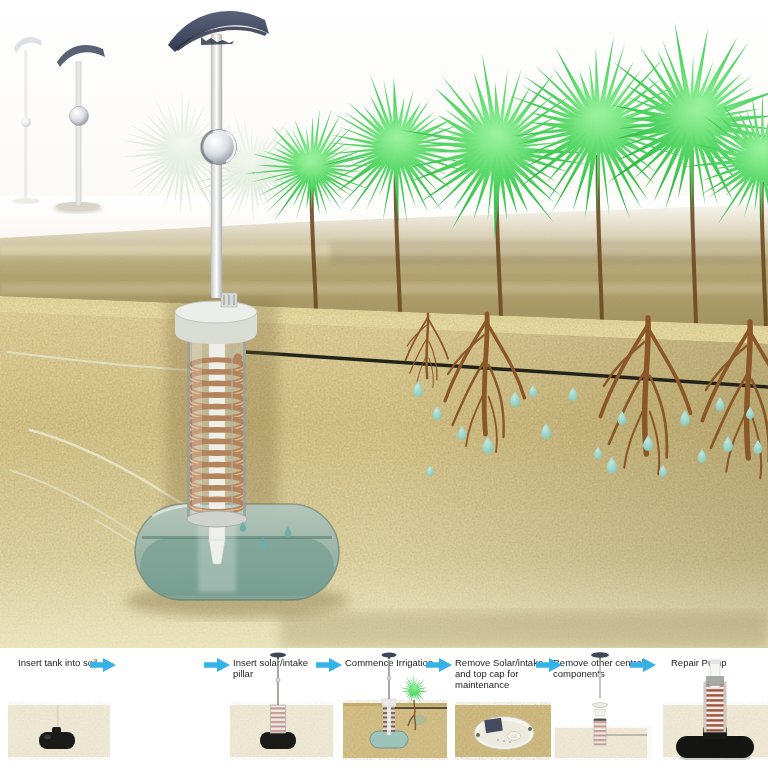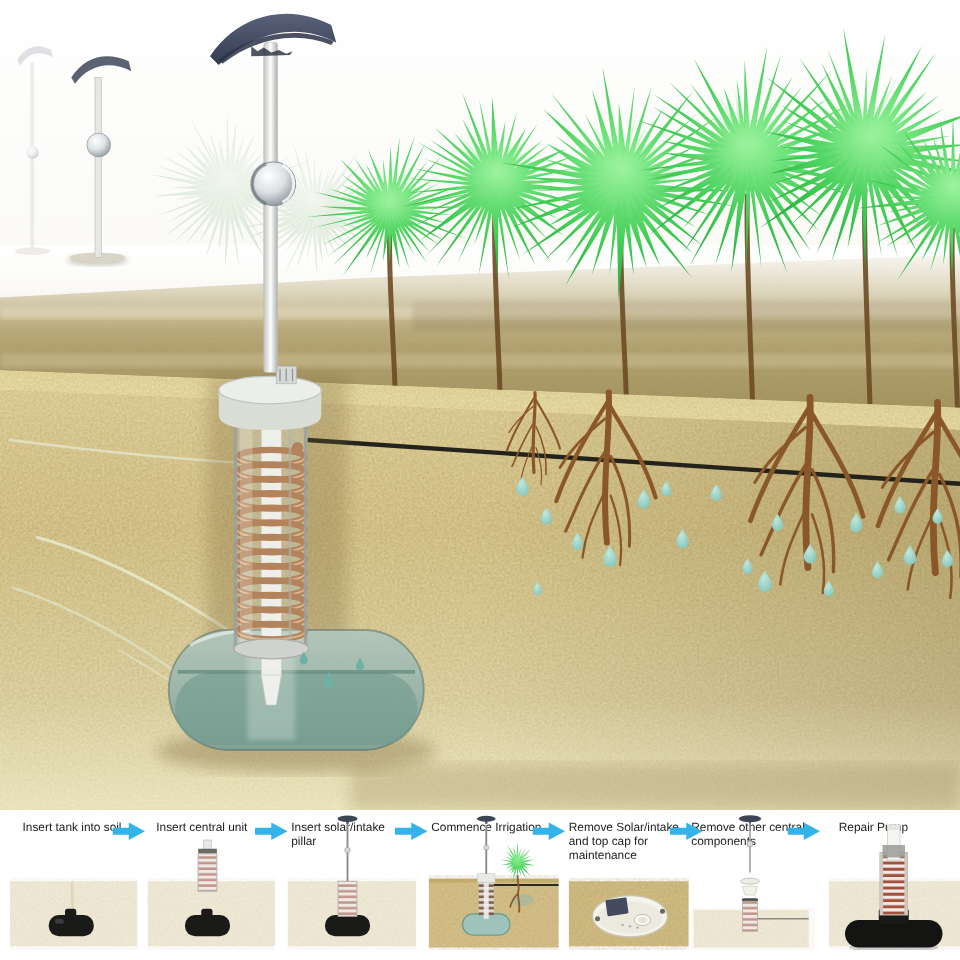--- a/index.html
+++ b/index.html
@@ -329,32 +329,20 @@
     <svg class="thumb" width="102" height="112" viewBox="0 0 102 112">
       <rect x="0" y="57" width="102" height="52" fill="#f1ebd9"></rect>
       <rect x="0" y="57" width="102" height="52" filter="url(#fGrainD)" opacity="0.15"></rect>
       <path d="M50,57 C49,70 51,80 50,87" stroke="#ddd5bc" stroke-width="2" fill="none"></path>
       <rect x="31" y="84" width="36" height="17" rx="8" fill="#1a1a18"></rect>
       <rect x="44" y="79" width="9" height="7" rx="2" fill="#1a1a18"></rect>
       <rect x="36" y="87" width="7" height="4" rx="2" fill="#3a3a38"></rect>
     </svg>
   </div>
 
-  <div class="step" style="left:118px;width:102px">
-    <div class="step-label" style="margin-left:7px">Insert central unit</div>
-    <svg class="thumb" width="102" height="112" viewBox="0 0 102 112">
-      <rect x="0" y="57" width="102" height="52" fill="#f1ebd9"></rect>
-      <rect x="0" y="57" width="102" height="52" filter="url(#fGrainD)" opacity="0.15"></rect>
-      <rect x="30" y="84" width="36" height="17" rx="8" fill="#1a1a18"></rect>
-      <rect x="43" y="79" width="9" height="7" rx="2" fill="#1a1a18"></rect>
-      <rect x="45" y="24" width="6" height="8" fill="#e8e8e4" stroke="#b5b5b0" stroke-width="0.5"></rect>
-      <rect x="40.5" y="31" width="15" height="4" fill="#6a6a68"></rect>
-      <rect x="40.5" y="35" width="15" height="30" fill="url(#patCoil)" stroke="#b9b0a8" stroke-width="0.8"></rect>
-    </svg>
-  </div>
 
   <div class="step" style="left:230px;width:103px">
     <div class="step-label" style="margin-left:3px">Insert solar/intake pillar</div>
     <svg class="thumb" width="103" height="112" viewBox="0 0 103 112">
       <rect x="0" y="57" width="103" height="52" fill="#f1ebd9"></rect>
       <rect x="0" y="57" width="103" height="52" filter="url(#fGrainD)" opacity="0.15"></rect>
       <rect x="30" y="84" width="36" height="17" rx="8" fill="#1a1a18"></rect>
       <rect x="43" y="79" width="9" height="7" rx="2" fill="#1a1a18"></rect>
       <rect x="40.5" y="57" width="15" height="28" fill="url(#patCoil)" stroke="#b9b0a8" stroke-width="0.8"></rect>
       <line x1="48" y1="57" x2="48" y2="10" stroke="#8a8d8a" stroke-width="1.5"></line>

